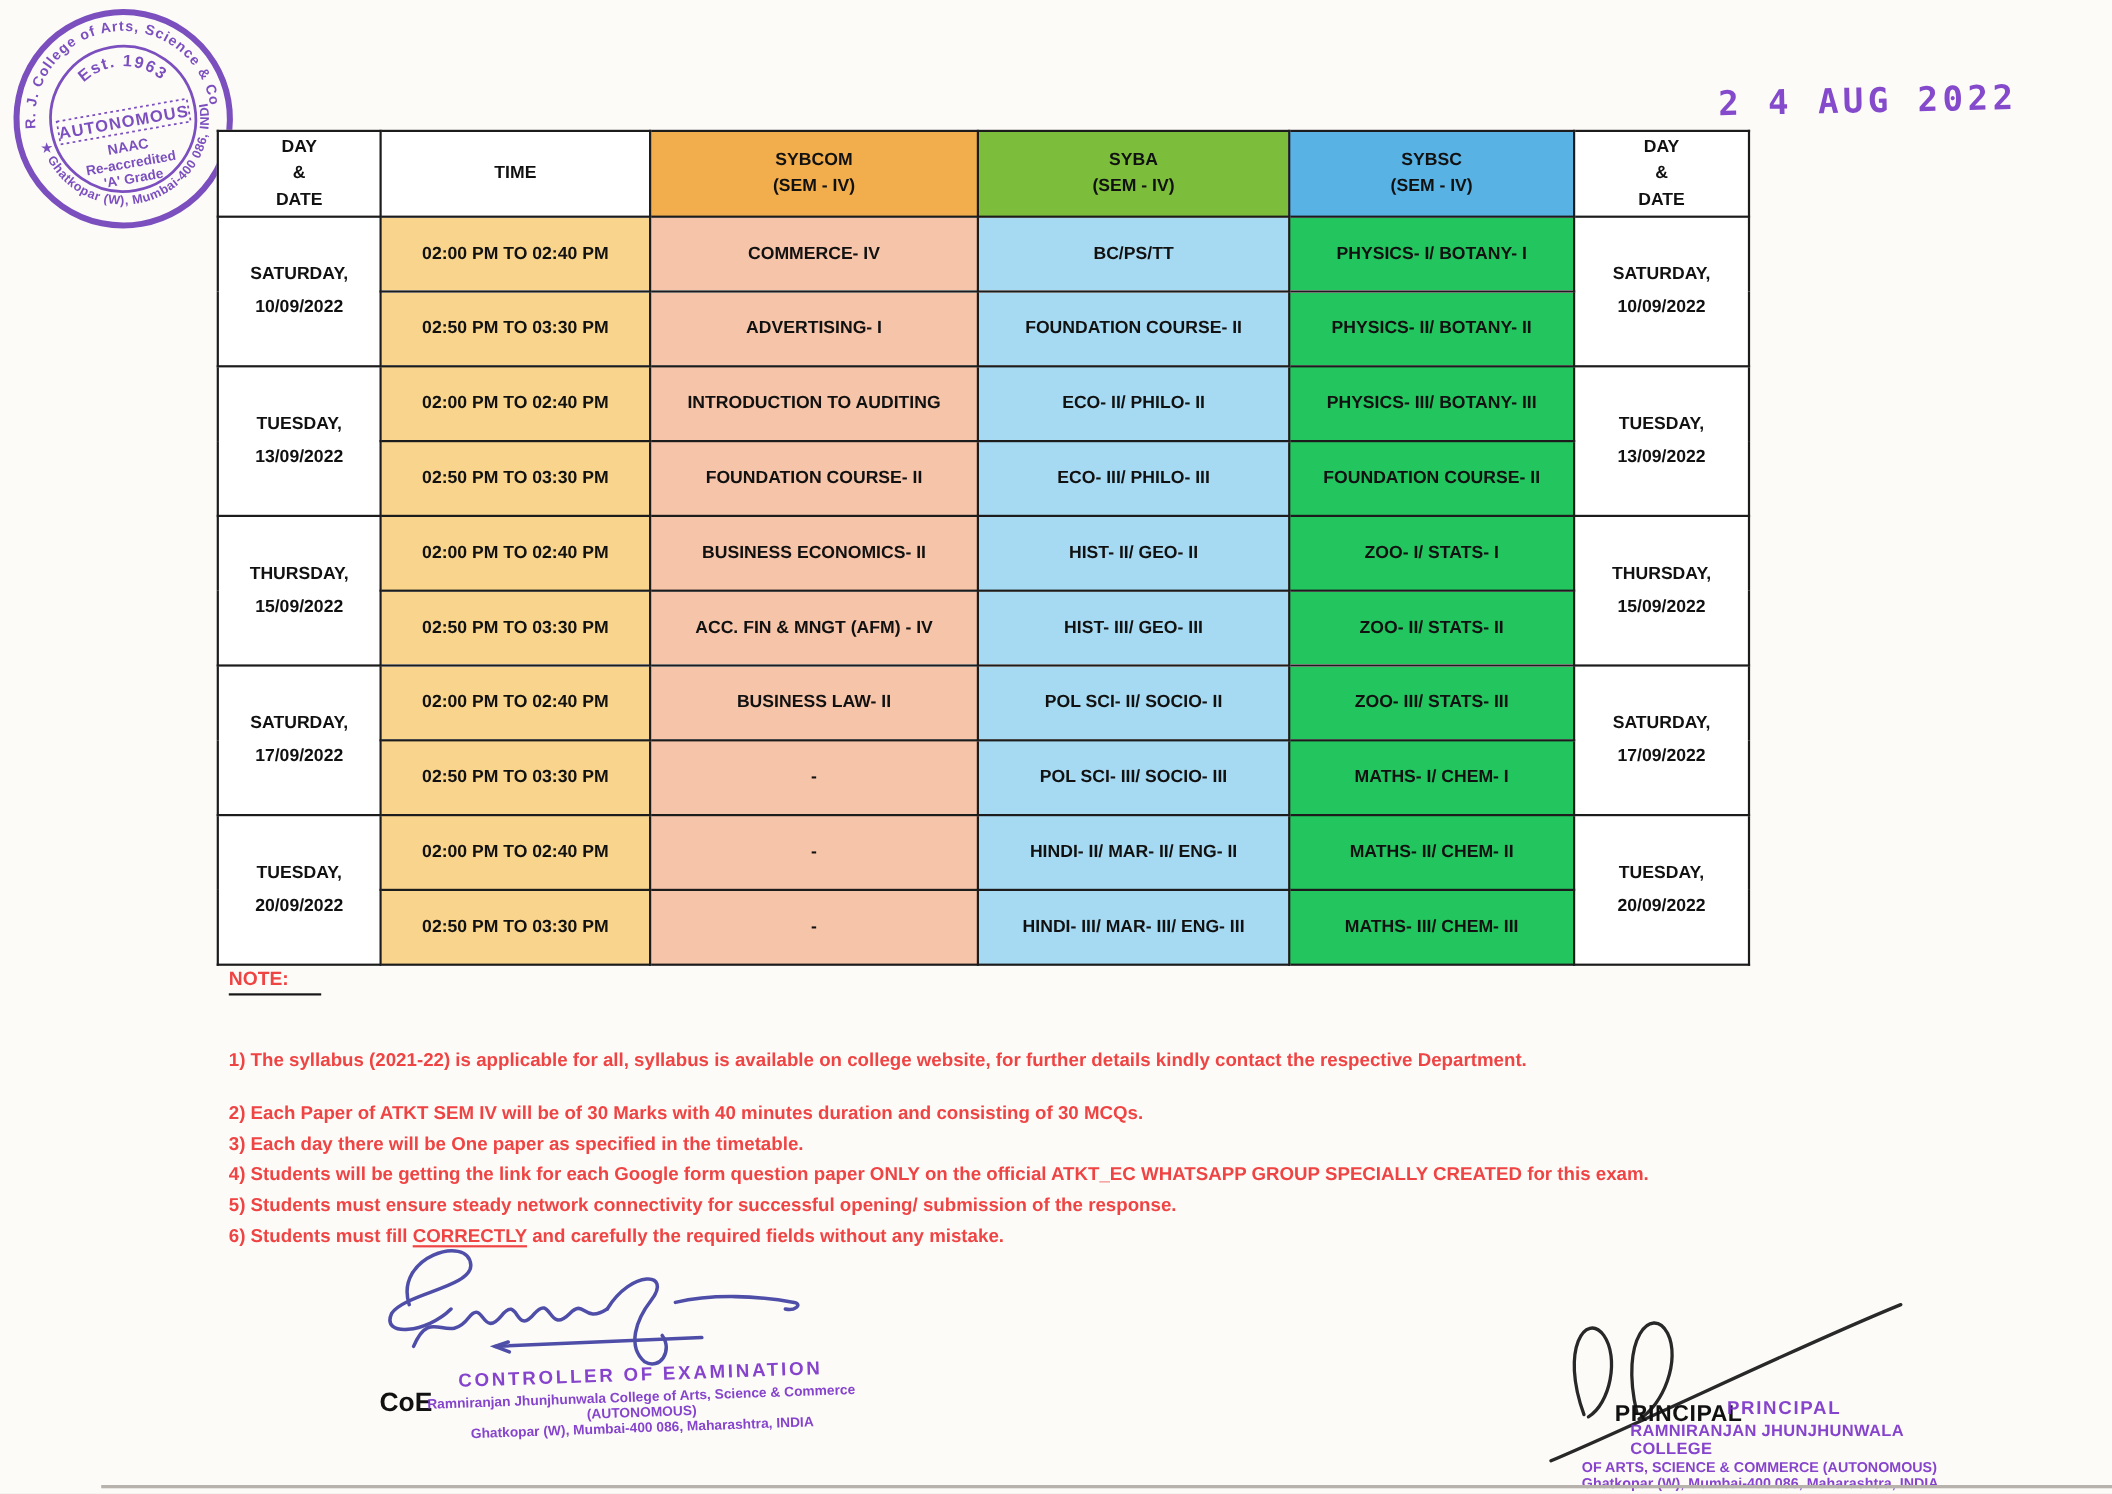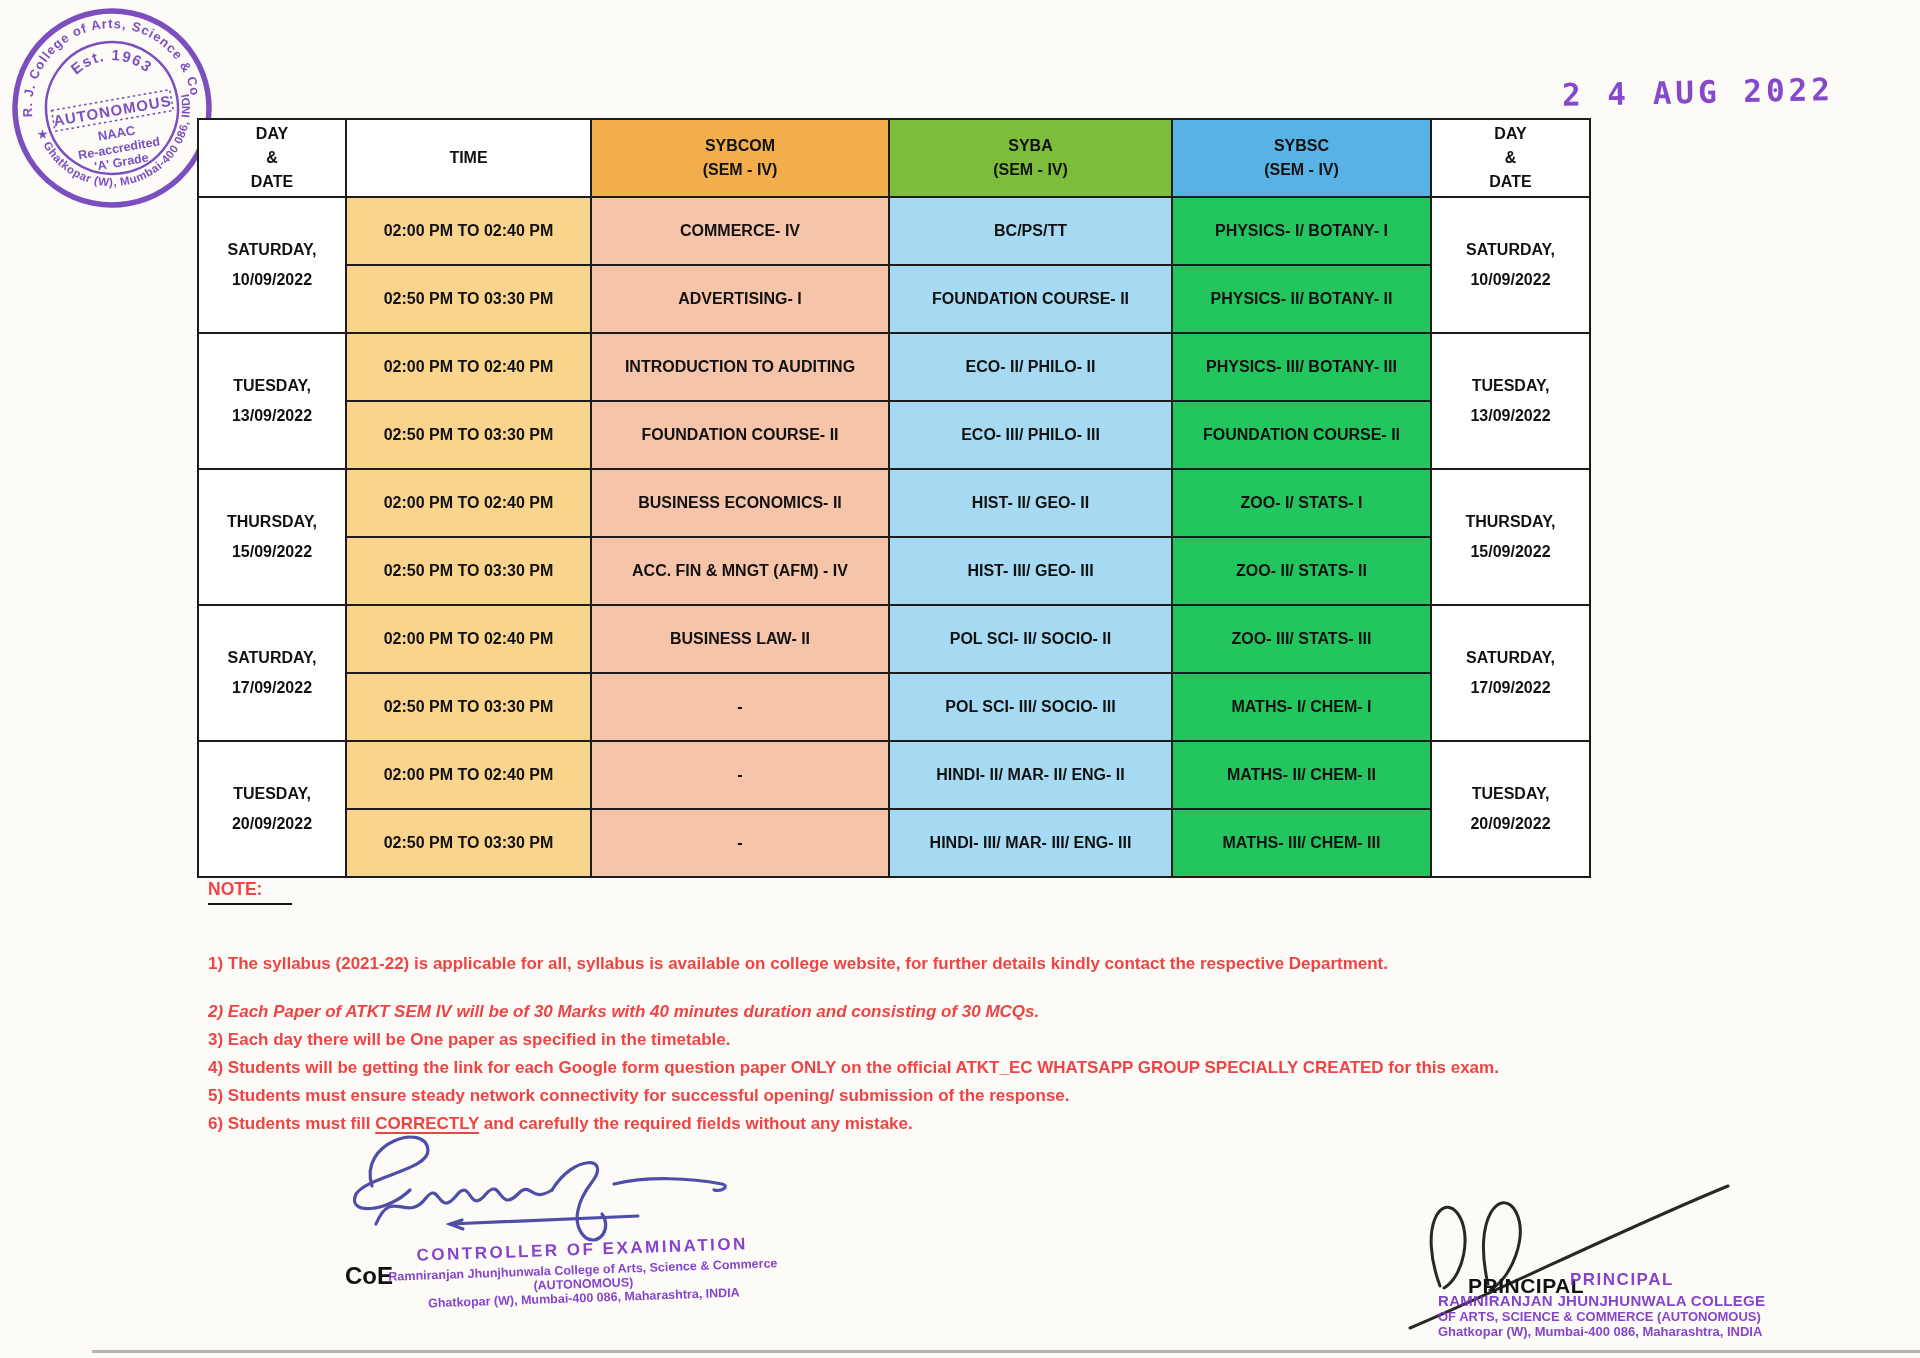--- a/index.html
+++ b/index.html
@@ -55,21 +55,21 @@
   .td-time{background:#f8d48c;font-size:15.5px;}
   .td-com{background:#f6c4a9;}
   .td-ba{background:#a6d9f2;margin-left:16px;}
   .td-bsc{background:#22c55e;}
 
   
   .notes{position:absolute;left:208px;top:876px;width:1408px;font-size:17px;font-weight:bold;line-height:27px;color:#ef4444;}
   .note-label{display:inline-block;border-bottom:2.5px solid #161616;padding-right:30px;font-size:17.5px;}
   .note-item{margin-top:1px;}
   .note-item.first{margin-top:45px;}
-  .note-item.second{margin-top:21px;font-style:italic;}
+  .note-item.second{margin-top:21px;}
   .u-word{text-decoration:underline;text-decoration-thickness:2px;text-underline-offset:3px;}
 
   
   .coe-sig{position:absolute;left:330px;top:1128px;}
   .coe-stamp{
     position:absolute;left:388px;top:1240px;width:390px;text-align:center;
     color:#7d35c9;font-weight:bold;transform:rotate(-2deg);opacity:.92;
   }
   .coe-stamp .s1{font-size:17px;letter-spacing:2.5px;}
   .coe-stamp .s2{font-size:12.5px;margin-top:3px;}
@@ -77,21 +77,21 @@
   .coe-stamp .s4{font-size:12.5px;}
   .coe-label{position:absolute;left:345px;top:1262px;font-size:24px;font-weight:bold;color:#111;}
 
   .principal-sig{position:absolute;left:1280px;top:1178px;}
   .principal-label{position:absolute;left:1468px;top:1274px;font-size:21px;font-weight:bold;color:#111;letter-spacing:.5px;}
   .principal-stamp{
     position:absolute;left:1438px;top:1270px;width:360px;text-align:left;
     color:#7d35c9;font-weight:bold;opacity:.92;
   }
   .principal-stamp .p1{font-size:17px;letter-spacing:1.5px;margin-left:132px;}
-  .principal-stamp .p2{font-size:15px;margin-top:2px;letter-spacing:.3px;}
+  .principal-stamp .p2{font-size:15px;margin-top:2px;letter-spacing:.3px;margin-left:44px;}
   .principal-stamp .p3{font-size:13px;}
   .principal-stamp .p4{font-size:13px;}
 
   .scan-edge{position:absolute;left:92px;bottom:5px;width:1828px;height:3px;background:#b7b2ab;}
 </style>
 </head>
 <body>
 
 <div class="page">
 

